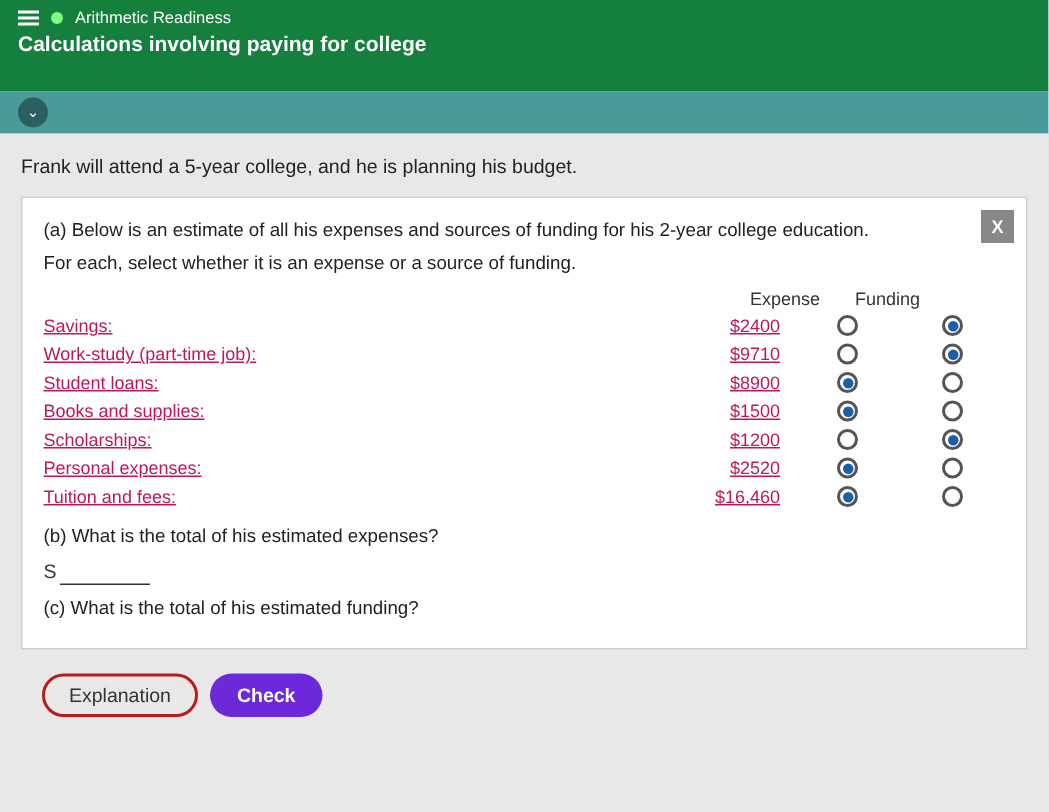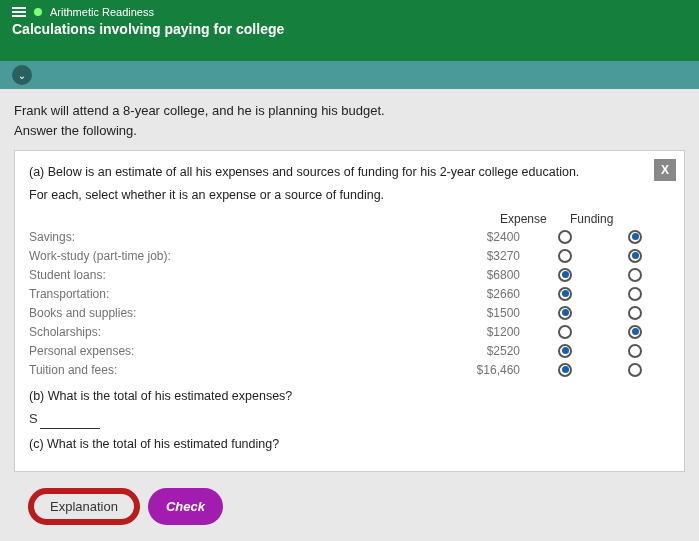--- a/index.html
+++ b/index.html
@@ -135,21 +135,22 @@
       font-size: 12px;
       color: #333;
       width: 70px;
     }
 
     .table-row-item {
       display: flex;
       align-items: flex-end;
       margin-bottom: 5px;
       font-size: 12px;
-      color: #737373;
+      color: #be185d;
+      text-decoration: underline;
     }
     .row-label {
       flex: 1;
       font-size: 12px;
     }
     .row-amount {
       width: 75px;
       font-size: 12px;
       text-align: right;
       padding-right: 10px;
@@ -214,39 +215,38 @@
       margin-bottom: 8px;
     }
 
     .bottom-buttons {
       display: flex;
       gap: 8px;
       padding: 6px 0 4px 14px;
     }
 
     .btn-explanation {
-      border: 6px solid #b91c1c;
+      border: 2px solid #b91c1c;
       background: #e8e8e8;
       border-radius: 20px;
       padding: 5px 16px;
       font-size: 13px;
       cursor: pointer;
       color: #333;
     }
 
     .btn-check {
-      background: #a21caf;
+      background: #6d28d9;
       color: white;
       border: none;
       border-radius: 20px;
       padding: 5px 18px;
       font-size: 13px;
       cursor: pointer;
       font-weight: bold;
-      font-style: italic;
     }
 
     .footer-text {
       position: absolute;
       bottom: 4px;
       right: 8px;
       font-size: 9px;
       color: #555;
     }
   </style>
@@ -266,22 +266,21 @@
   <div class="header-title">Calculations involving paying for college</div>
 </div>
 
 <div class="chevron-bar">
   <div class="chevron-down">⌄</div>
 </div>
 
 <div class="content-area">
 
   <div class="intro-text">
-    <div>Frank will attend a 8-year college, and he is planning his budget.</div>
-    <div>Answer the following.</div>
+    <div>Frank will attend a 5-year college, and he is planning his budget.</div>
   </div>
 
   <div class="question-box">
 
     <button class="close-x">X</button>
 
     <div class="question-a-text">(a) Below is an estimate of all his expenses and sources of funding for his 2-year college education.</div>
     <div class="select-instruction">For each, select whether it is an expense or a source of funding.</div>
 
     <div class="col-headers">
@@ -293,37 +292,29 @@
         <div class="table-row-item">
           <span class="row-label">Savings:</span>
           <span class="row-amount">$2400</span>
           <div class="row-radios">
             <div class="radio-btn"></div>
             <div class="radio-btn selected"></div>
           </div>
         </div>
         <div class="table-row-item">
           <span class="row-label">Work-study (part-time job):</span>
-          <span class="row-amount">$3270</span>
+          <span class="row-amount">$9710</span>
           <div class="row-radios">
             <div class="radio-btn"></div>
             <div class="radio-btn selected"></div>
           </div>
         </div>
         <div class="table-row-item">
           <span class="row-label">Student loans:</span>
-          <span class="row-amount">$6800</span>
-          <div class="row-radios">
-            <div class="radio-btn selected"></div>
-            <div class="radio-btn"></div>
-          </div>
-        </div>
-        <div class="table-row-item">
-          <span class="row-label">Transportation:</span>
-          <span class="row-amount">$2660</span>
+          <span class="row-amount">$8900</span>
           <div class="row-radios">
             <div class="radio-btn selected"></div>
             <div class="radio-btn"></div>
           </div>
         </div>
         <div class="table-row-item">
           <span class="row-label">Books and supplies:</span>
           <span class="row-amount">$1500</span>
           <div class="row-radios">
             <div class="radio-btn selected"></div>

